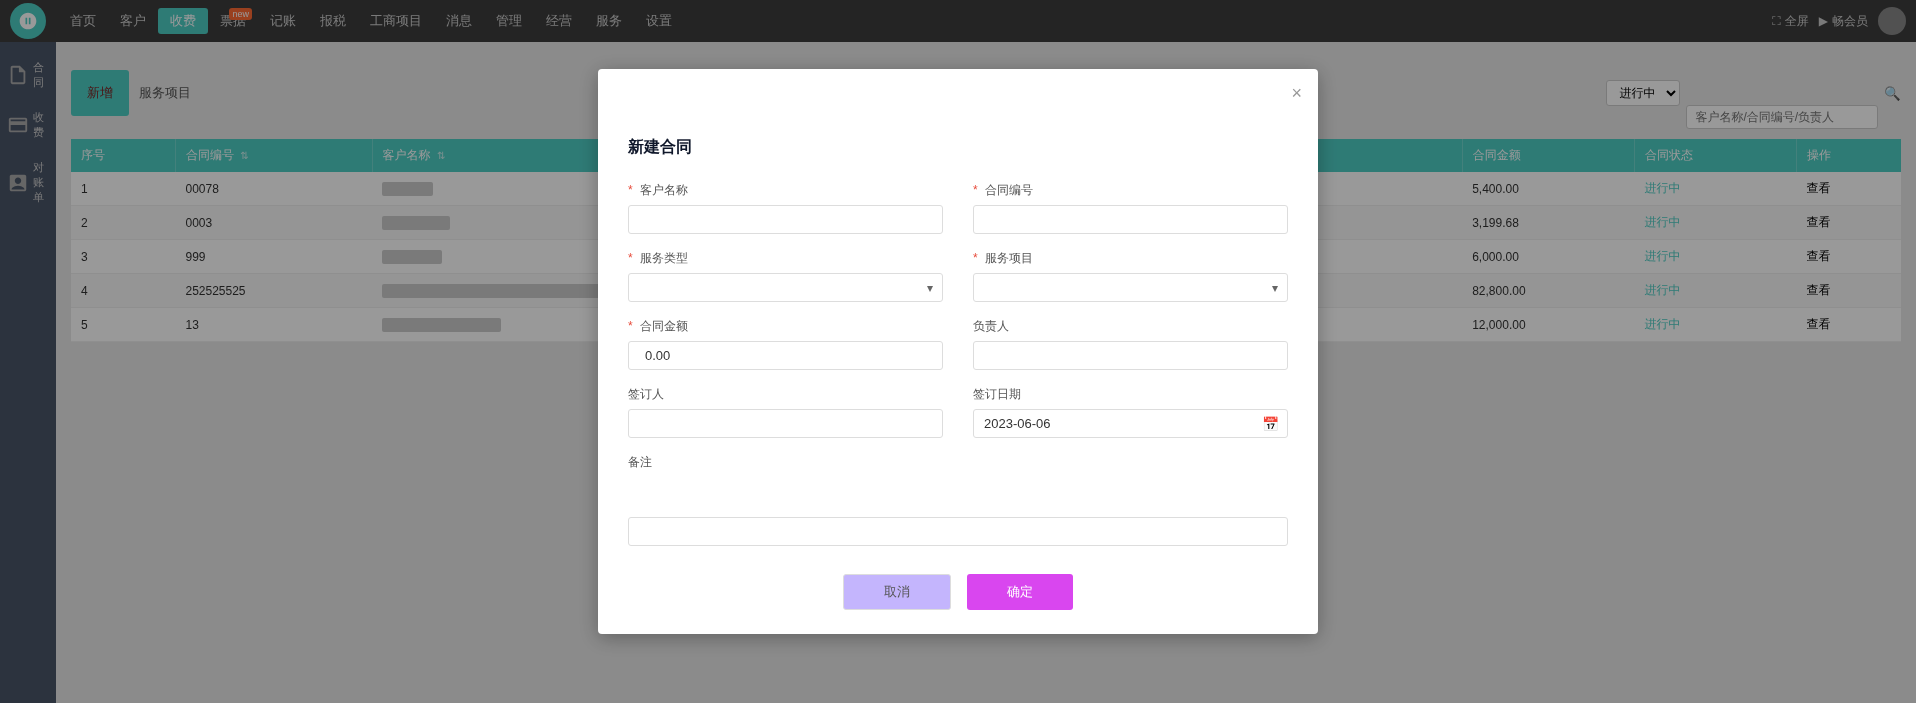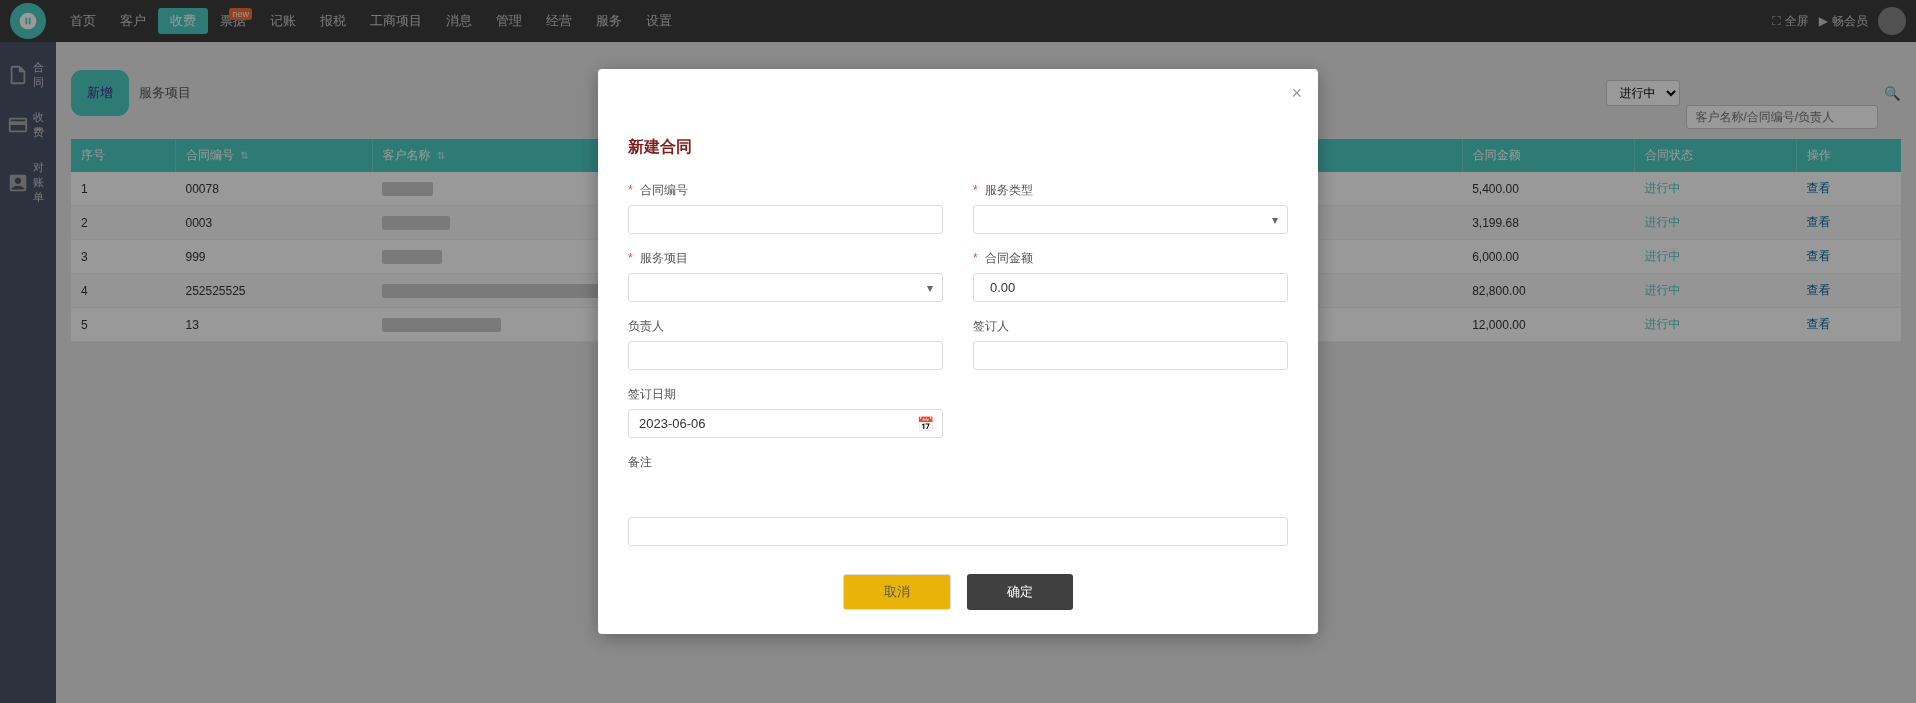--- a/index.html
+++ b/index.html
@@ -78,24 +78,24 @@
 
     
     .toolbar {
       display: flex;
       align-items: center;
       gap: 10px;
       margin-bottom: 10px;
     }
     .btn-new {
       background: #4ecdc4;
-      color: #4c1d95;
+      color: #7f1d1d;
       border: none;
       padding: 14px 16px;
-      border-radius: 11px;
+      border-radius: 3px;
       cursor: pointer;
       font-size: 13px;
     }
     .service-type-label {
       color: #555;
       font-size: 13px;
     }
     .toolbar-right { margin-left: auto; display: flex; align-items: center; gap: 6px; }
     .status-select {
       padding: 4px 8px;
@@ -129,21 +129,21 @@
     .data-table thead th:last-child { border-right: none; }
     .data-table tbody tr { border-bottom: 1px solid #eee; }
     .data-table tbody tr:nth-child(even) { background: #f9f9f9; }
     .data-table tbody td {
       padding: 8px 10px;
       font-size: 12px;
       color: #333;
     }
     .sort-arrow { font-size: 10px; margin-left: 3px; color: rgba(255,255,255,0.7); }
     .status-badge { color: #4ecdc4; }
-    .action-link { color: #0369a1; cursor: pointer; text-align: center; }
+    .action-link { color: #000000; cursor: pointer; text-align: center; }
     .blurred-text {
       background: #ccc;
       border-radius: 2px;
       color: transparent;
       user-select: none;
       display: inline-block;
     }
 
     
     .overlay {
@@ -158,21 +158,21 @@
       background: #fff;
       border-radius: 4px;
       padding: 24px 30px;
       width: 720px;
       position: relative;
       box-shadow: 0 4px 20px rgba(0,0,0,0.3);
     }
     .modal-title {
       font-size: 16px;
       font-weight: bold;
-      color: #7f1d1d;
+      color: #0f172a;
       margin-bottom: 24px;
       margin-top: 44px;
     }
     .modal-close {
       position: absolute; top: 14px; right: 16px;
       background: none; border: none; font-size: 18px;
       color: #999; cursor: pointer;
     }
     .form-grid { display: grid; grid-template-columns: 1fr 1fr; gap: 16px 30px; }
     .form-row { display: flex; flex-direction: column; gap: 6px; }
@@ -219,29 +219,29 @@
       position: absolute; right: 8px; top: 50%; transform: translateY(-50%);
       color: #999; font-size: 14px; pointer-events: none;
     }
     .modal-footer {
       display: flex; justify-content: center; gap: 16px;
       margin-top: 28px;
     }
     .btn-cancel {
       padding: 8px 40px;
       border: 1px solid #ddd;
-      background: #eab308;
+      background: #c4b5fd;
       border-radius: 3px;
       font-size: 13px;
       cursor: pointer;
       color: #555;
     }
     .btn-confirm {
       padding: 8px 40px;
-      background: #404040;
+      background: #d946ef;
       border: none;
       border-radius: 3px;
       font-size: 13px;
       cursor: pointer;
       color: #fff;
     }
   </style>
 </head>
 <body>
 
@@ -396,20 +396,27 @@
   </div>
 </div>
 
 <div class="overlay">
   <div class="modal">
     <div class="modal-title">新建合同</div>
     <button class="modal-close">×</button>
 
     <div class="form-grid">
 
+      <div class="form-row">
+        <label class="form-label">
+          <span class="required">*</span>
+          <span>客户名称</span>
+        </label>
+        <input class="form-input" type="text" style="">
+      </div>
 
       <div class="form-row">
         <label class="form-label">
           <span class="required">*</span>
           <span>合同编号</span>
         </label>
         <input class="form-input" type="text" style="">
       </div>
 
       <div class="form-row">

